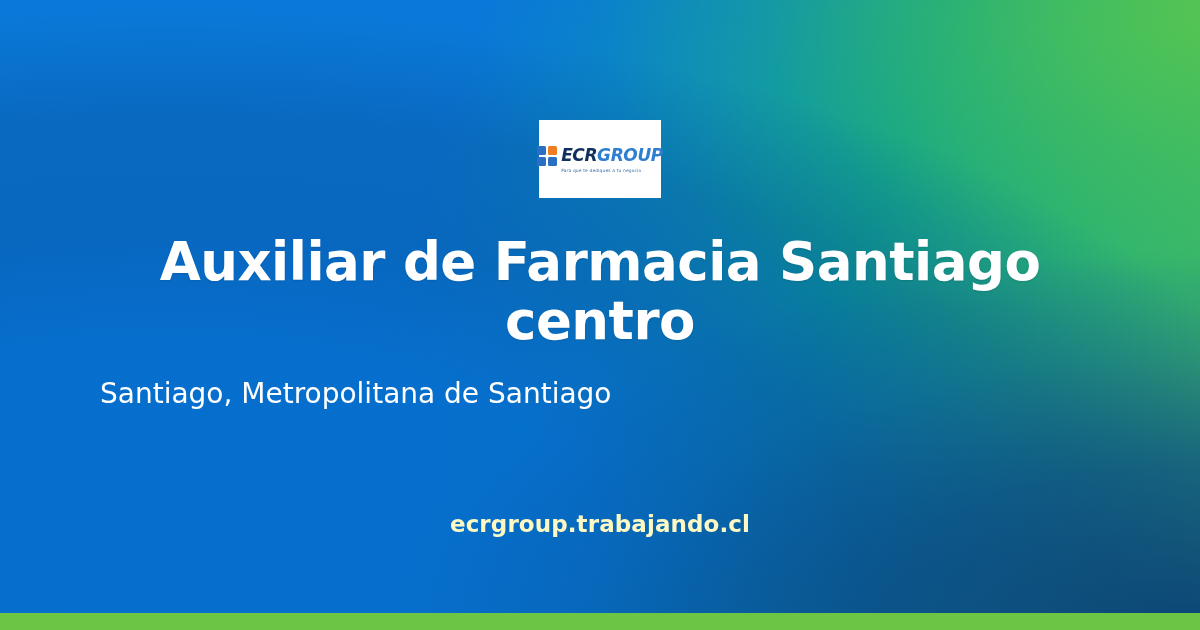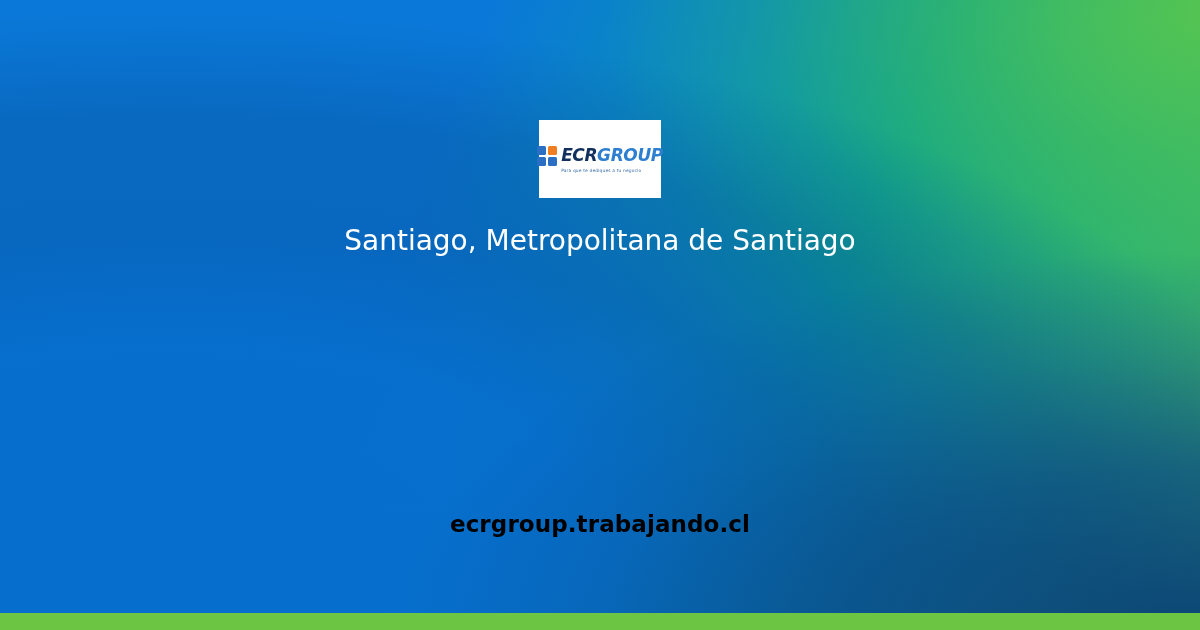--- a/index.html
+++ b/index.html
@@ -141,21 +141,20 @@
     font-weight: 700;
     line-height: 1.12;
     letter-spacing: -0.5px;
     text-shadow: 0 1px 2px rgba(0,0,0,0.10);
   }
 
   .subtitle {
     margin: 0;
     margin-top: 26px;
     width: 1000px;
-    text-align: center;
     color: #ffffff;
     font-size: 28px;
     font-weight: 400;
     line-height: 1.2;
   }
 
   .footer-block {
     position: absolute;
     left: 0;
     right: 0;
@@ -165,21 +164,21 @@
   .apply-label {
     margin: 0;
     color: #ffffff;
     font-size: 22px;
     font-weight: 400;
     line-height: 1.25;
   }
   .apply-url {
     margin: 0;
     margin-top: 12px;
-    color: #000000;
+    color: #fef9c3;
     font-size: 23px;
     font-weight: 700;
     letter-spacing: 0.1px;
     line-height: 1.25;
   }
 
   .bottom-bar {
     position: absolute;
     left: 0;
     bottom: 0;
@@ -209,20 +208,21 @@
             <span class="sq sq-orange"></span>
             <span class="sq sq-blue"></span>
             <span class="sq sq-blue"></span>
           </div>
           <span class="logo-word"><span class="logo-ecr">ECR</span><span class="logo-group">GROUP</span></span>
         </div>
         <div class="logo-tag">Para que te dediques a tu negocio</div>
       </div>
     </div>
 
+    <h1 class="title">Auxiliar de Farmacia Santiago centro</h1>
 
     <p class="subtitle">Santiago, Metropolitana de Santiago</p>
 
   </div>
 
   <div class="footer-block">
     <p class="apply-url">ecrgroup.trabajando.cl</p>
   </div>
 
   <div class="bottom-bar"></div>

